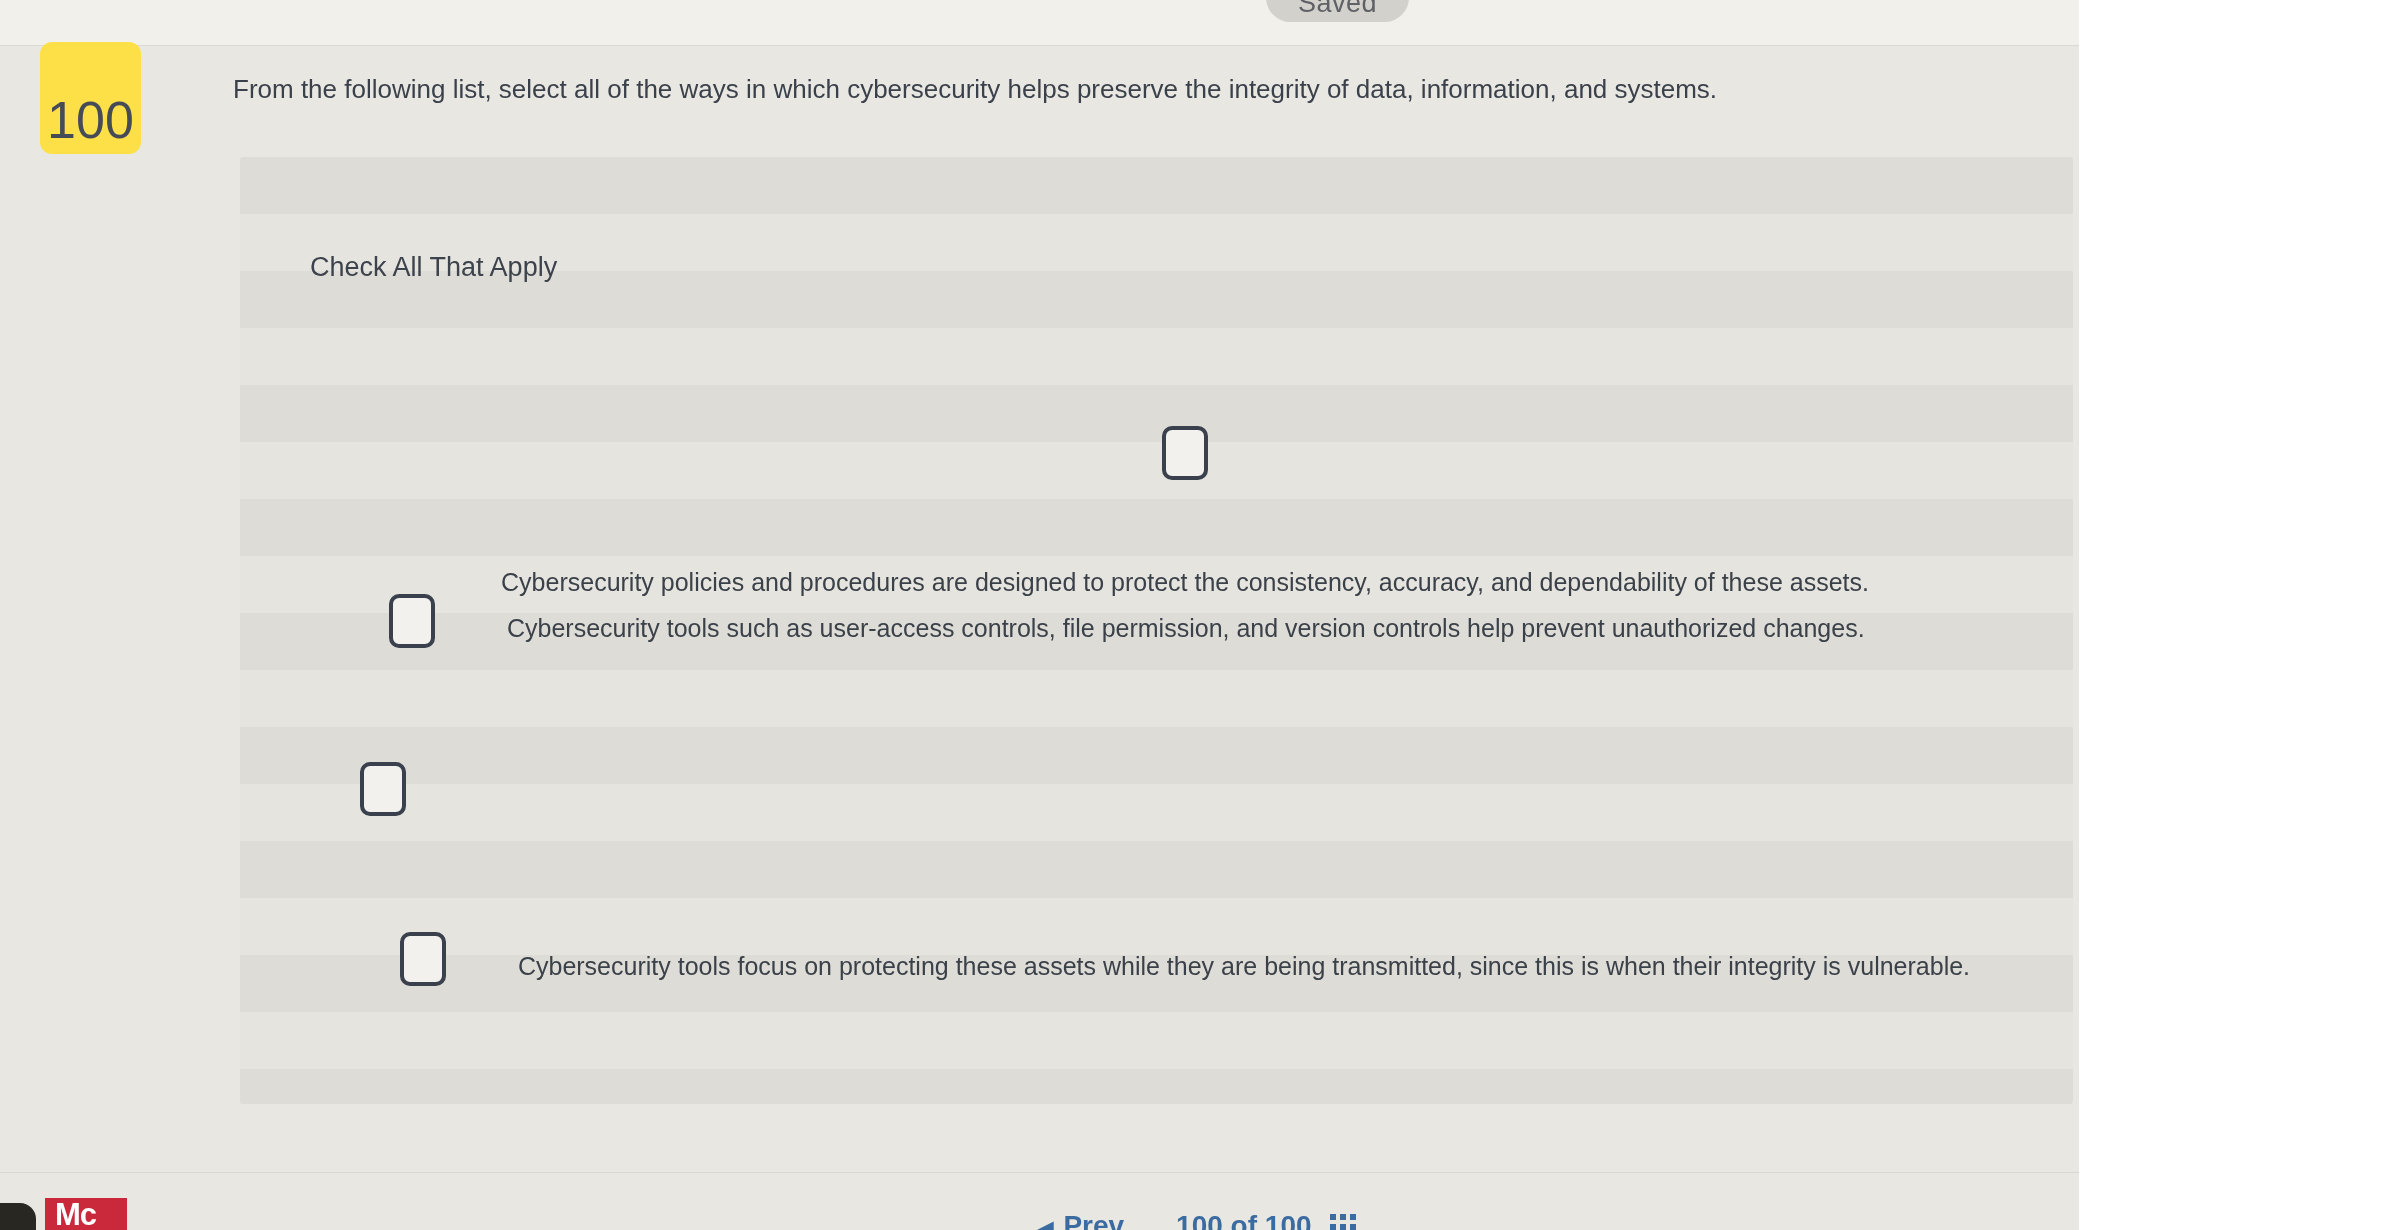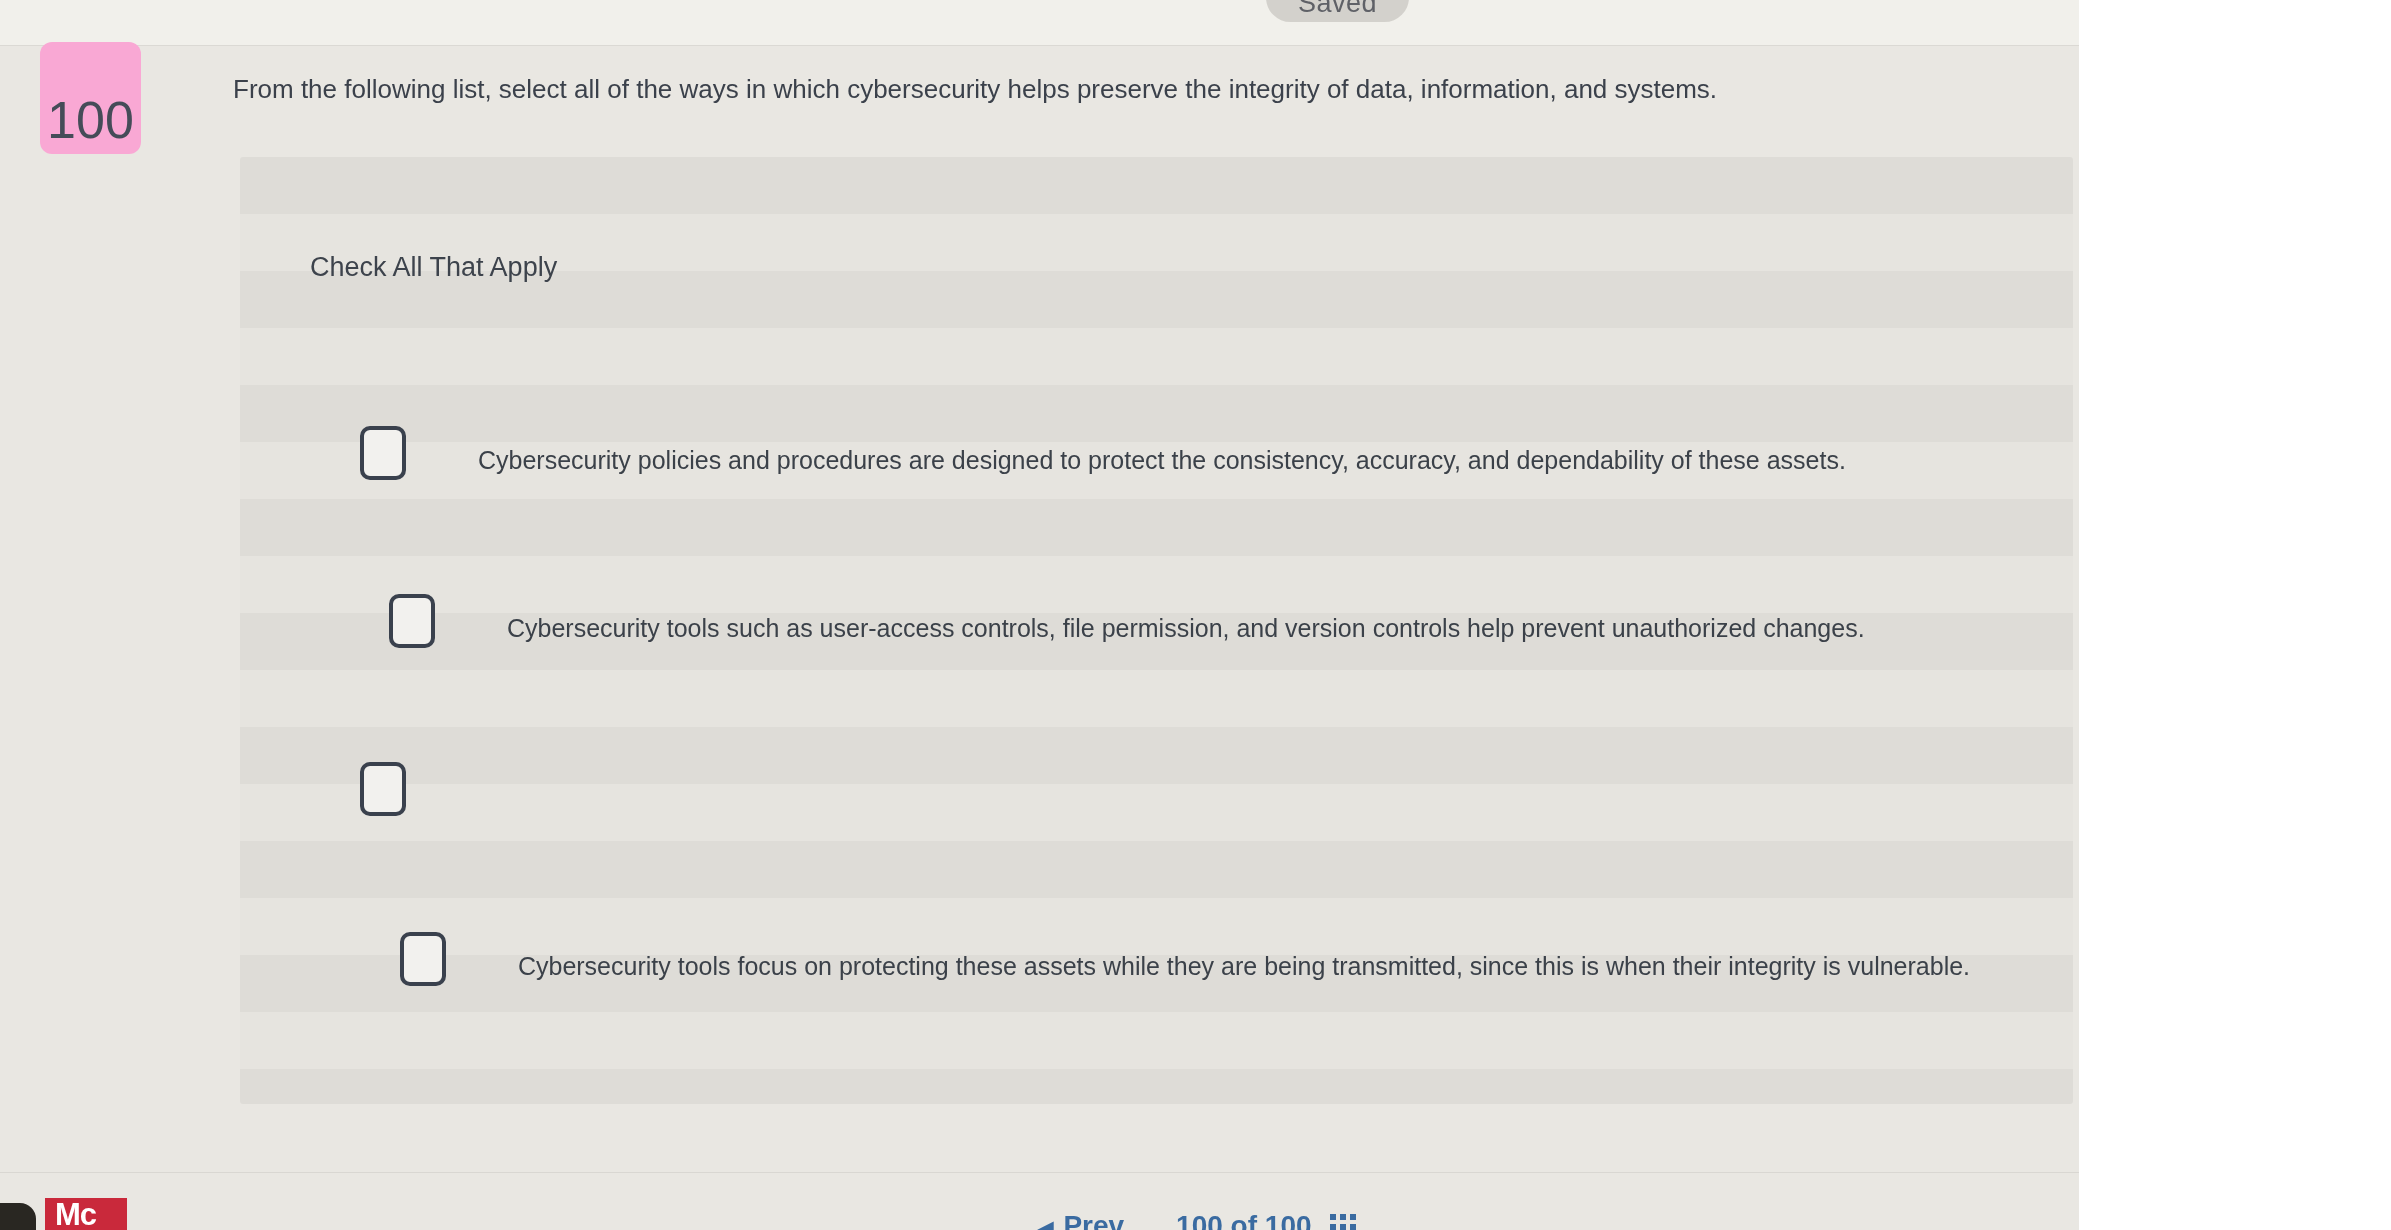--- a/index.html
+++ b/index.html
@@ -25,21 +25,21 @@
     font-size:27px; color:#5f6167; letter-spacing:.5px;
   }
   .help-link {
     position:absolute; right:70px; top:5px;
     font-size:28px; font-weight:700; color:#3a404a; cursor:pointer;
   }
 
   
   .qnum-card {
     position:absolute; left:40px; top:42px; width:101px; height:112px;
-    background:#f9a8d4; border-radius:12px;
+    background:#fde047; border-radius:12px;
     display:flex; align-items:flex-end; justify-content:center;
     padding-bottom:4px;
     font-size:52px; color:#454c58;
   }
   .prompt {
     position:absolute; left:233px; top:72px; width:1750px;
     font-size:26px; line-height:34px; color:#3b414b;
   }
 
   
@@ -54,21 +54,21 @@
   }
   .instruction {
     position:absolute; left:70px; top:85px;
     font-size:27px; color:#3d434c;margin-top:10px;
   }
   .option-row {
     position:absolute; left:120px;
     display:flex; align-items:center; gap:72px;
     width:1650px;
   }
-  .option-row.r0 { top:269px; }
+  .option-row.r0 { top:269px;flex-direction:column; }
   .option-row.r1 { top:437px;padding-left:29px; }
   .option-row.r2 { top:605px; }
   .option-row.r3 { top:775px;justify-content:center; }
   .checkbox {
     flex:0 0 auto; width:46px; height:54px;
     background:#f2f1ee;
     border:4px solid #3a414d; border-radius:10px;
     cursor:pointer;
   }
   .option-label {

